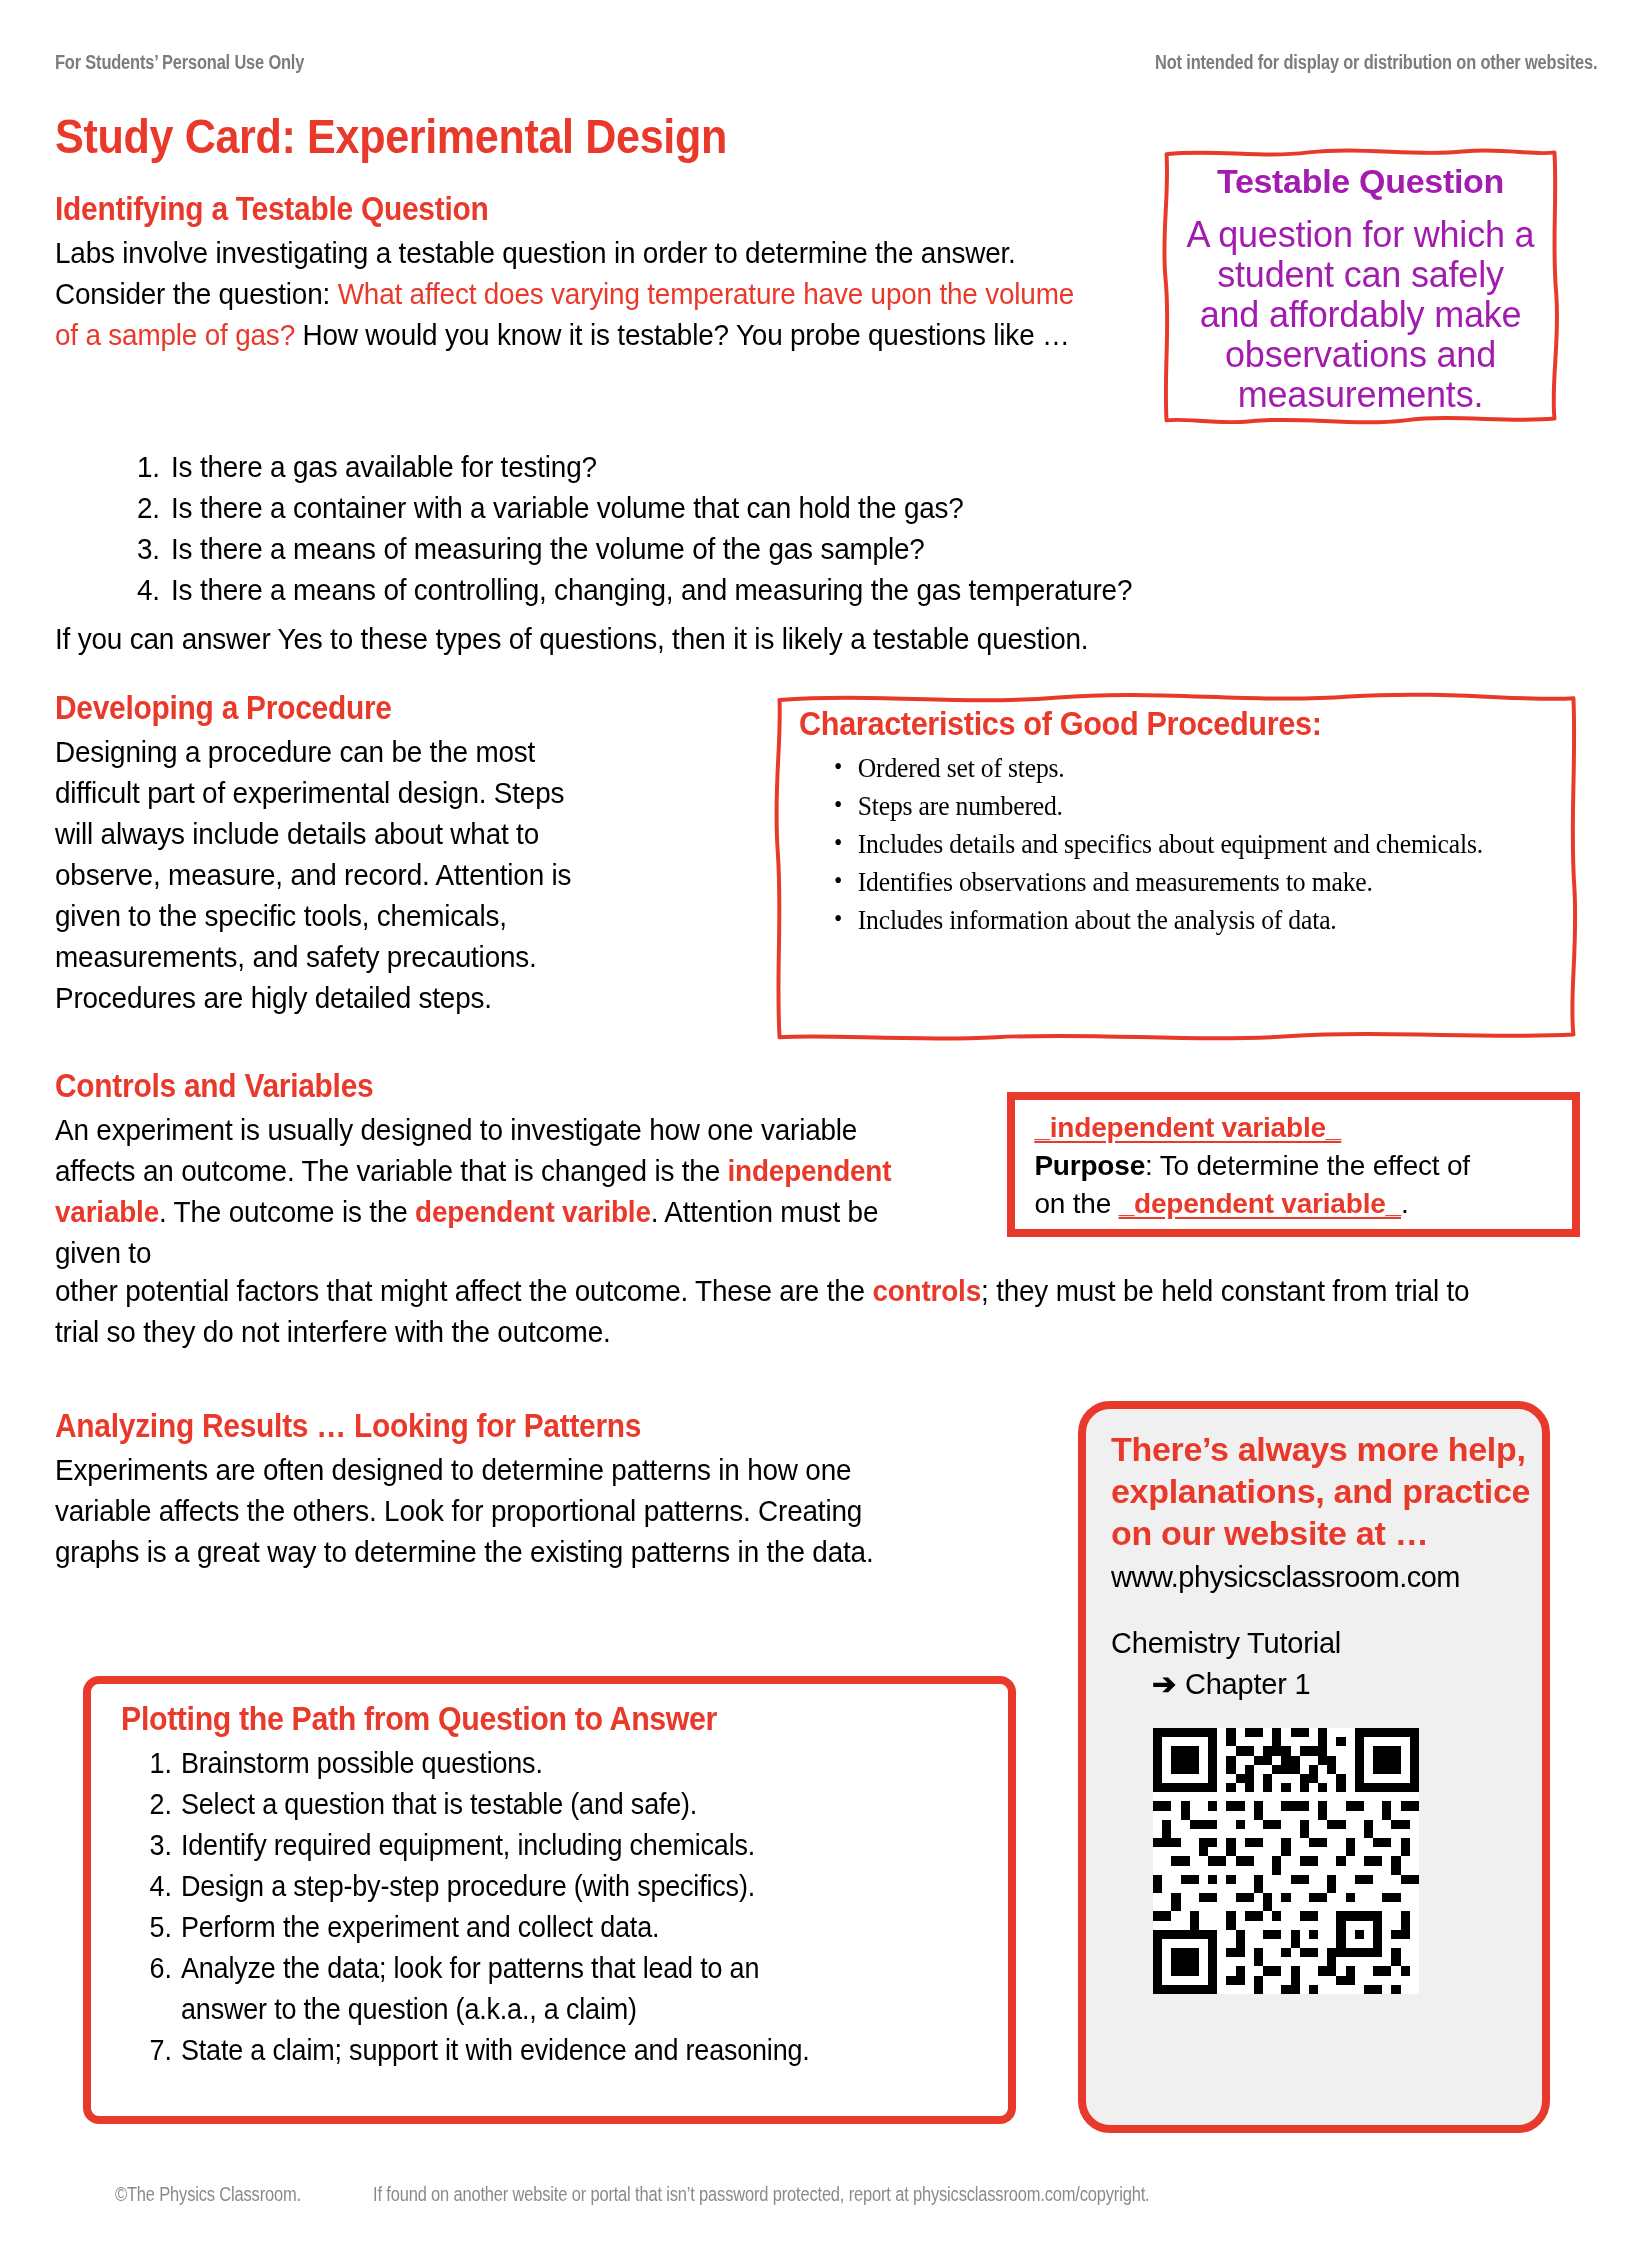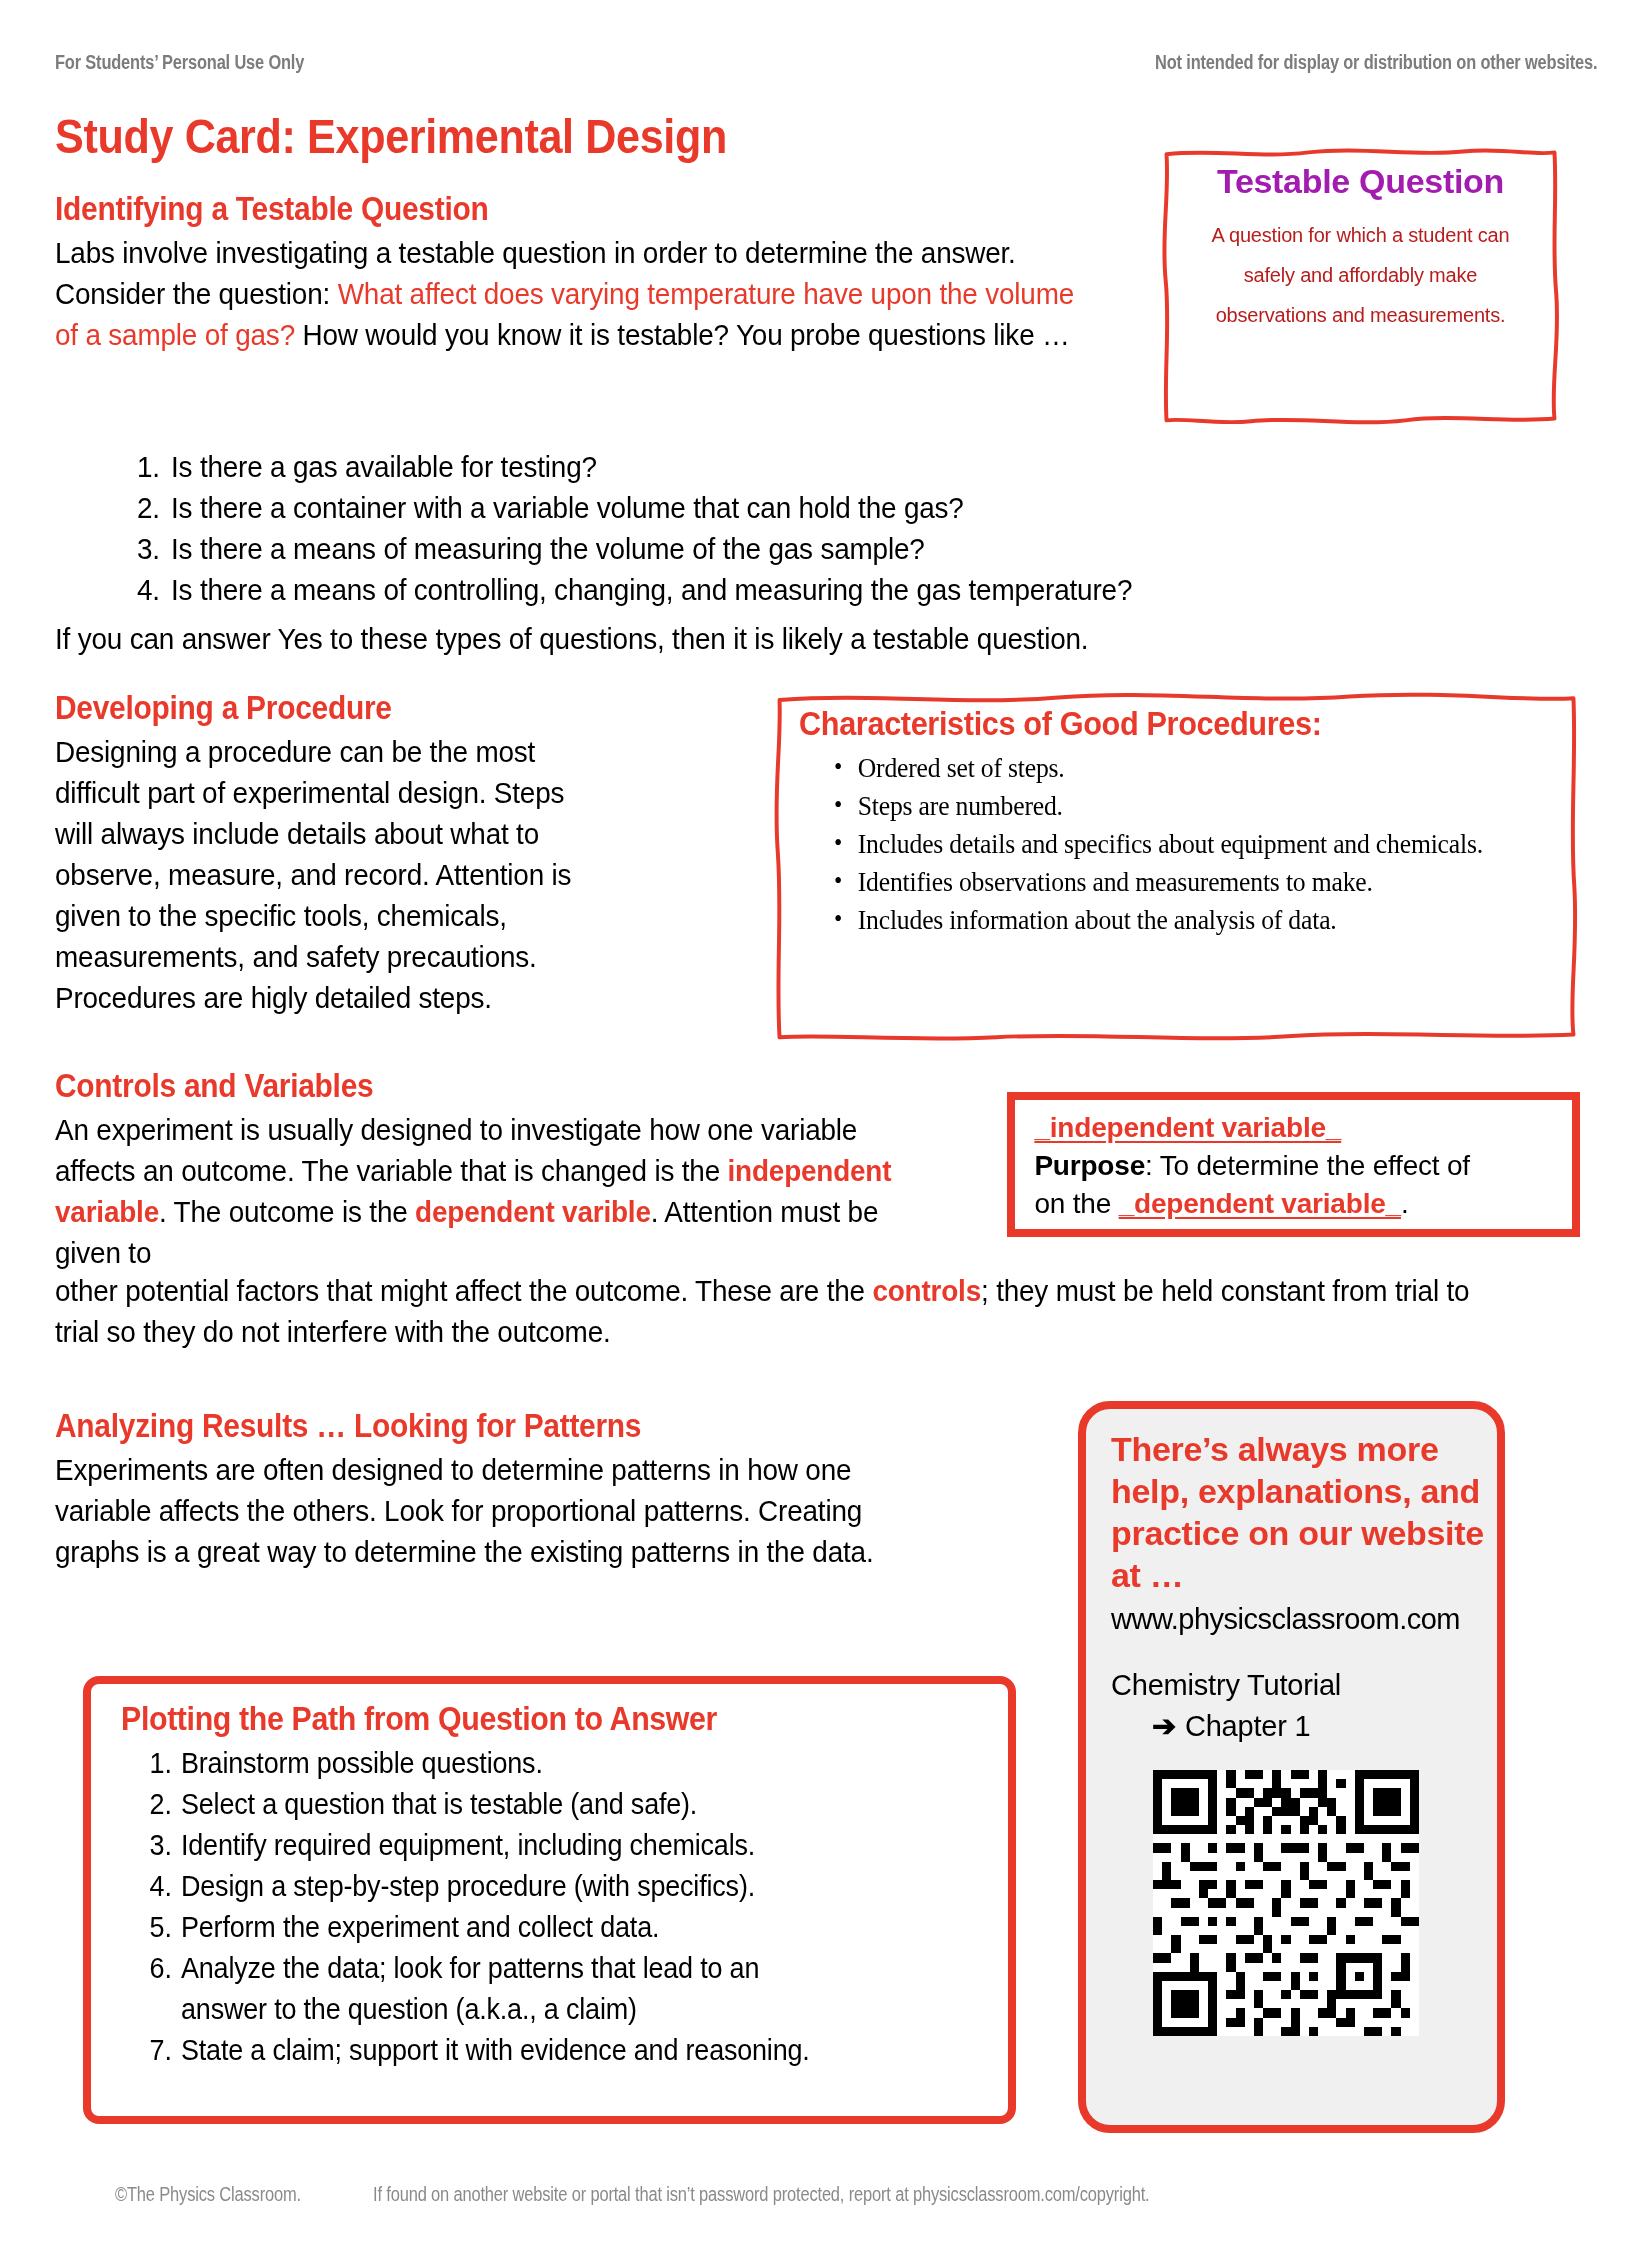--- a/index.html
+++ b/index.html
@@ -93,23 +93,23 @@
   }
   #testable-box .inner { padding: 14px 23px 0 23px; text-align: center; }
   .tq-title {
     font-size: 34px;
     font-weight: bold;
     color: #a21caf;
     letter-spacing: -0.3px;
     margin-bottom: 14px;
   }
   .tq-body {
-    font-size: 20px;
+    font-size: 36px;
     line-height: 40px;
-    color: #b91c1c;
+    color: #a21caf;
     letter-spacing: -0.2px;
   }
 
   
   #sect-testable { position: absolute; top: 189px; left: 55px; width: 1103px; }
   #testable-list {
     position: absolute;
     top: 446px; left: 99px;
     width: 1235px;
     margin: 0;
@@ -196,21 +196,21 @@
     text-underline-offset: 3.5px;
   }
 
   
   #sect-analyzing { position: absolute; top: 1406px; left: 55px; width: 935px; }
 
   
   #promo-box {
     position: absolute;
     top: 1401px; left: 1078px;
-    width: 427px; height: 732px;
+    width: 472px; height: 732px;
     background: #f0f0f0;
     border: 8.8px solid #E8392A;
     border-radius: 32px;
   }
   #promo-box .inner { padding: 19.4px 0 0 25px; }
   .promo-head {
     font-size: 34px;
     line-height: 42px;
     font-weight: bold;
     color: #E8392A;

